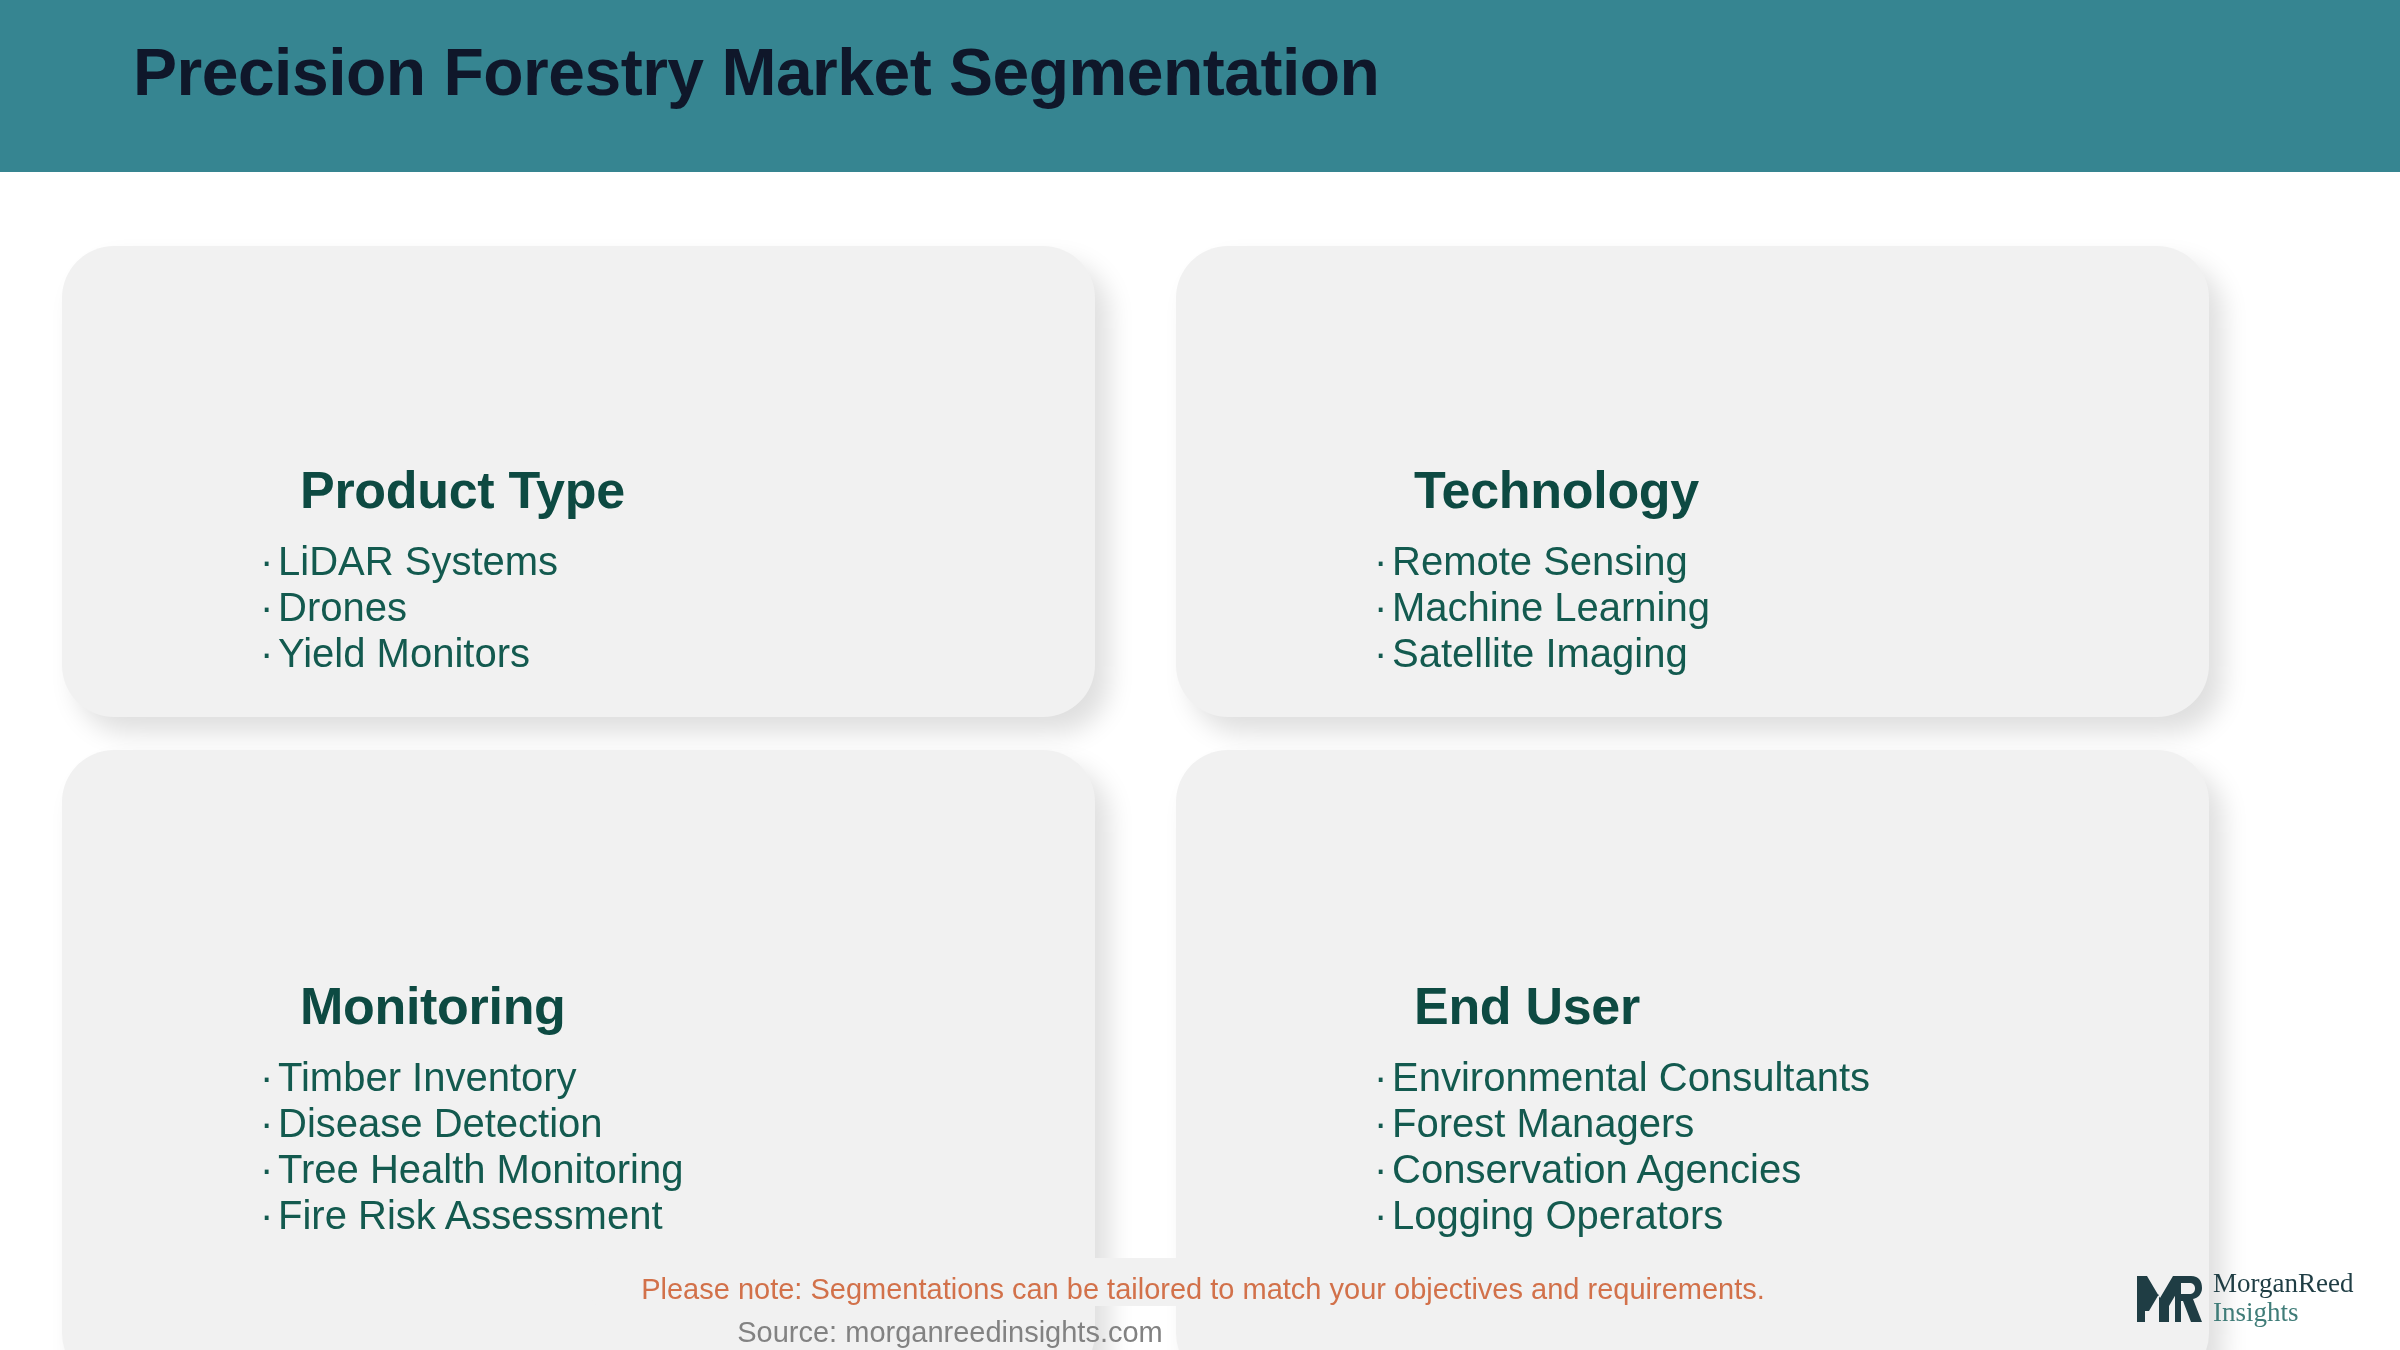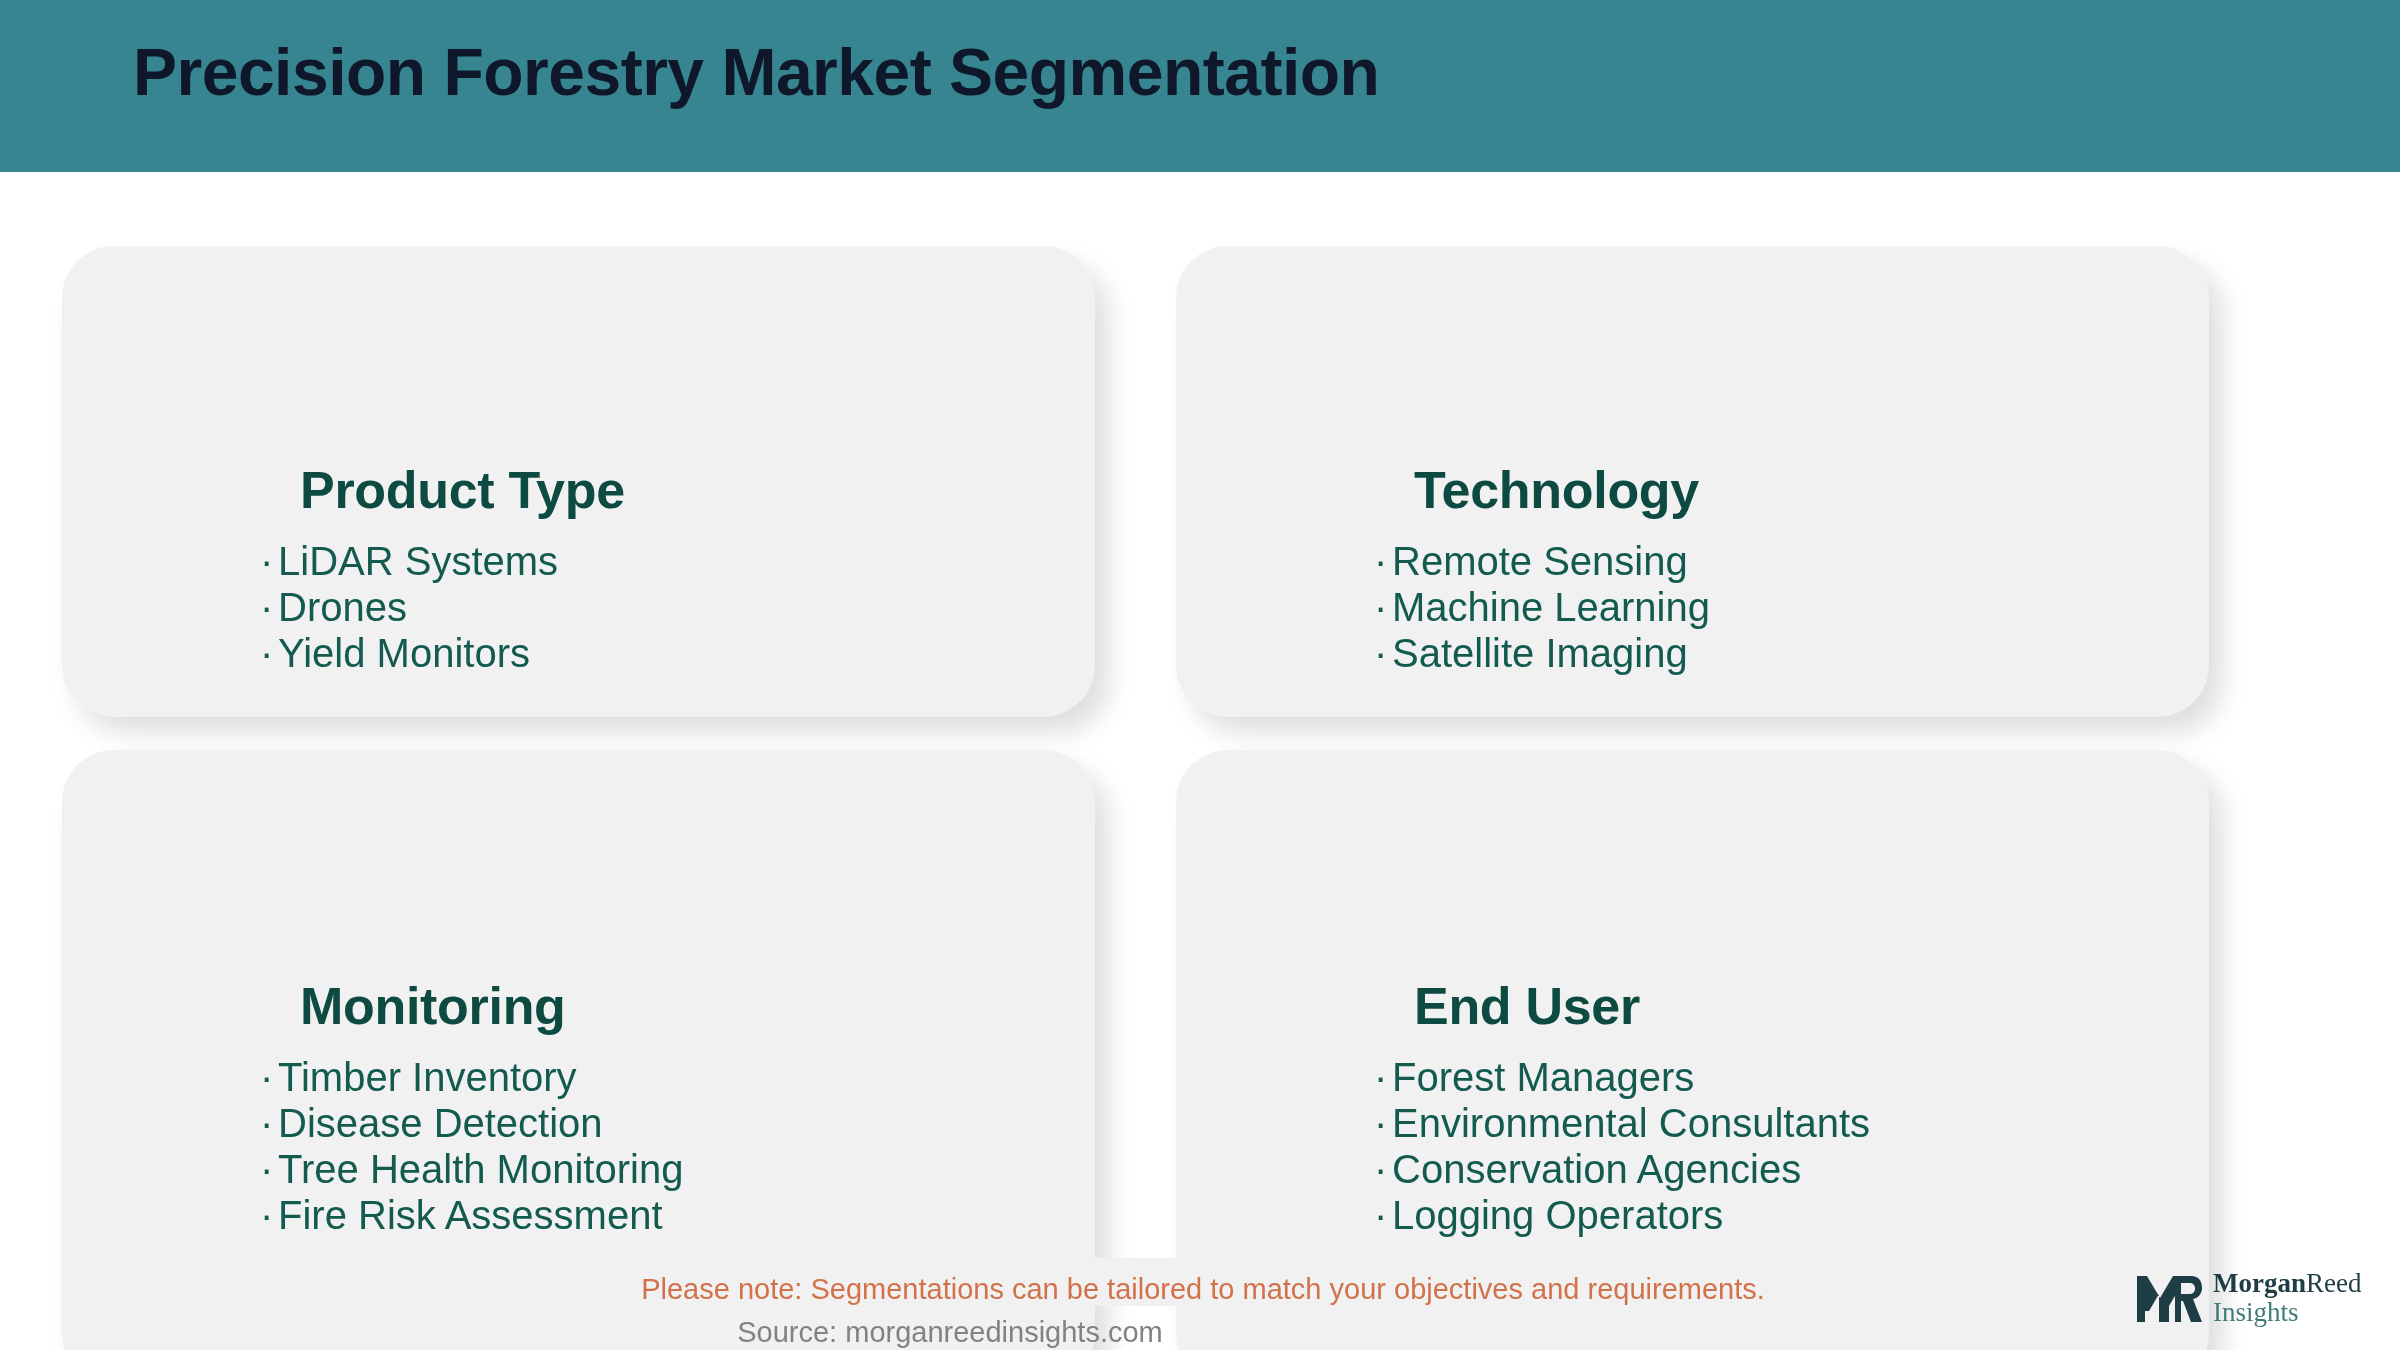--- a/index.html
+++ b/index.html
@@ -154,21 +154,21 @@
     flex-direction: column;
     justify-content: center;
     line-height: 1.0;
   }
   .logo-line1 {
     font-family: "Liberation Serif", serif;
     font-size: 27px;
     color: #1f3d44;
     white-space: nowrap;
   }
-  .logo-line1 .wm-bold { font-weight: bold; }
+  .logo-line1 .wm-bold { font-weight: normal; }
   .logo-line2 {
     font-family: "Liberation Serif", serif;
     font-size: 27px;
     color: #3f7c78;
     white-space: nowrap;
     margin-top: 2px;
   }
 </style>
 </head>
 <body>
@@ -210,22 +210,22 @@
         <li><span class="bullet-dot">·</span><span>Tree Health Monitoring</span></li>
         <li><span class="bullet-dot">·</span><span>Fire Risk Assessment</span></li>
       </ul>
     </div>
   </div>
 
   <div class="seg-card col-right row-bottom">
     <div class="card-inner">
       <div class="card-title">End User</div>
       <ul class="card-list">
+        <li><span class="bullet-dot">·</span><span>Environmental Consultants</span></li>
         <li><span class="bullet-dot">·</span><span>Forest Managers</span></li>
-        <li><span class="bullet-dot">·</span><span>Environmental Consultants</span></li>
         <li><span class="bullet-dot">·</span><span>Conservation Agencies</span></li>
         <li><span class="bullet-dot">·</span><span>Logging Operators</span></li>
       </ul>
     </div>
   </div>
 
 </div>
 
 <div id="footer-area">
   <div id="disclaimer-box">

